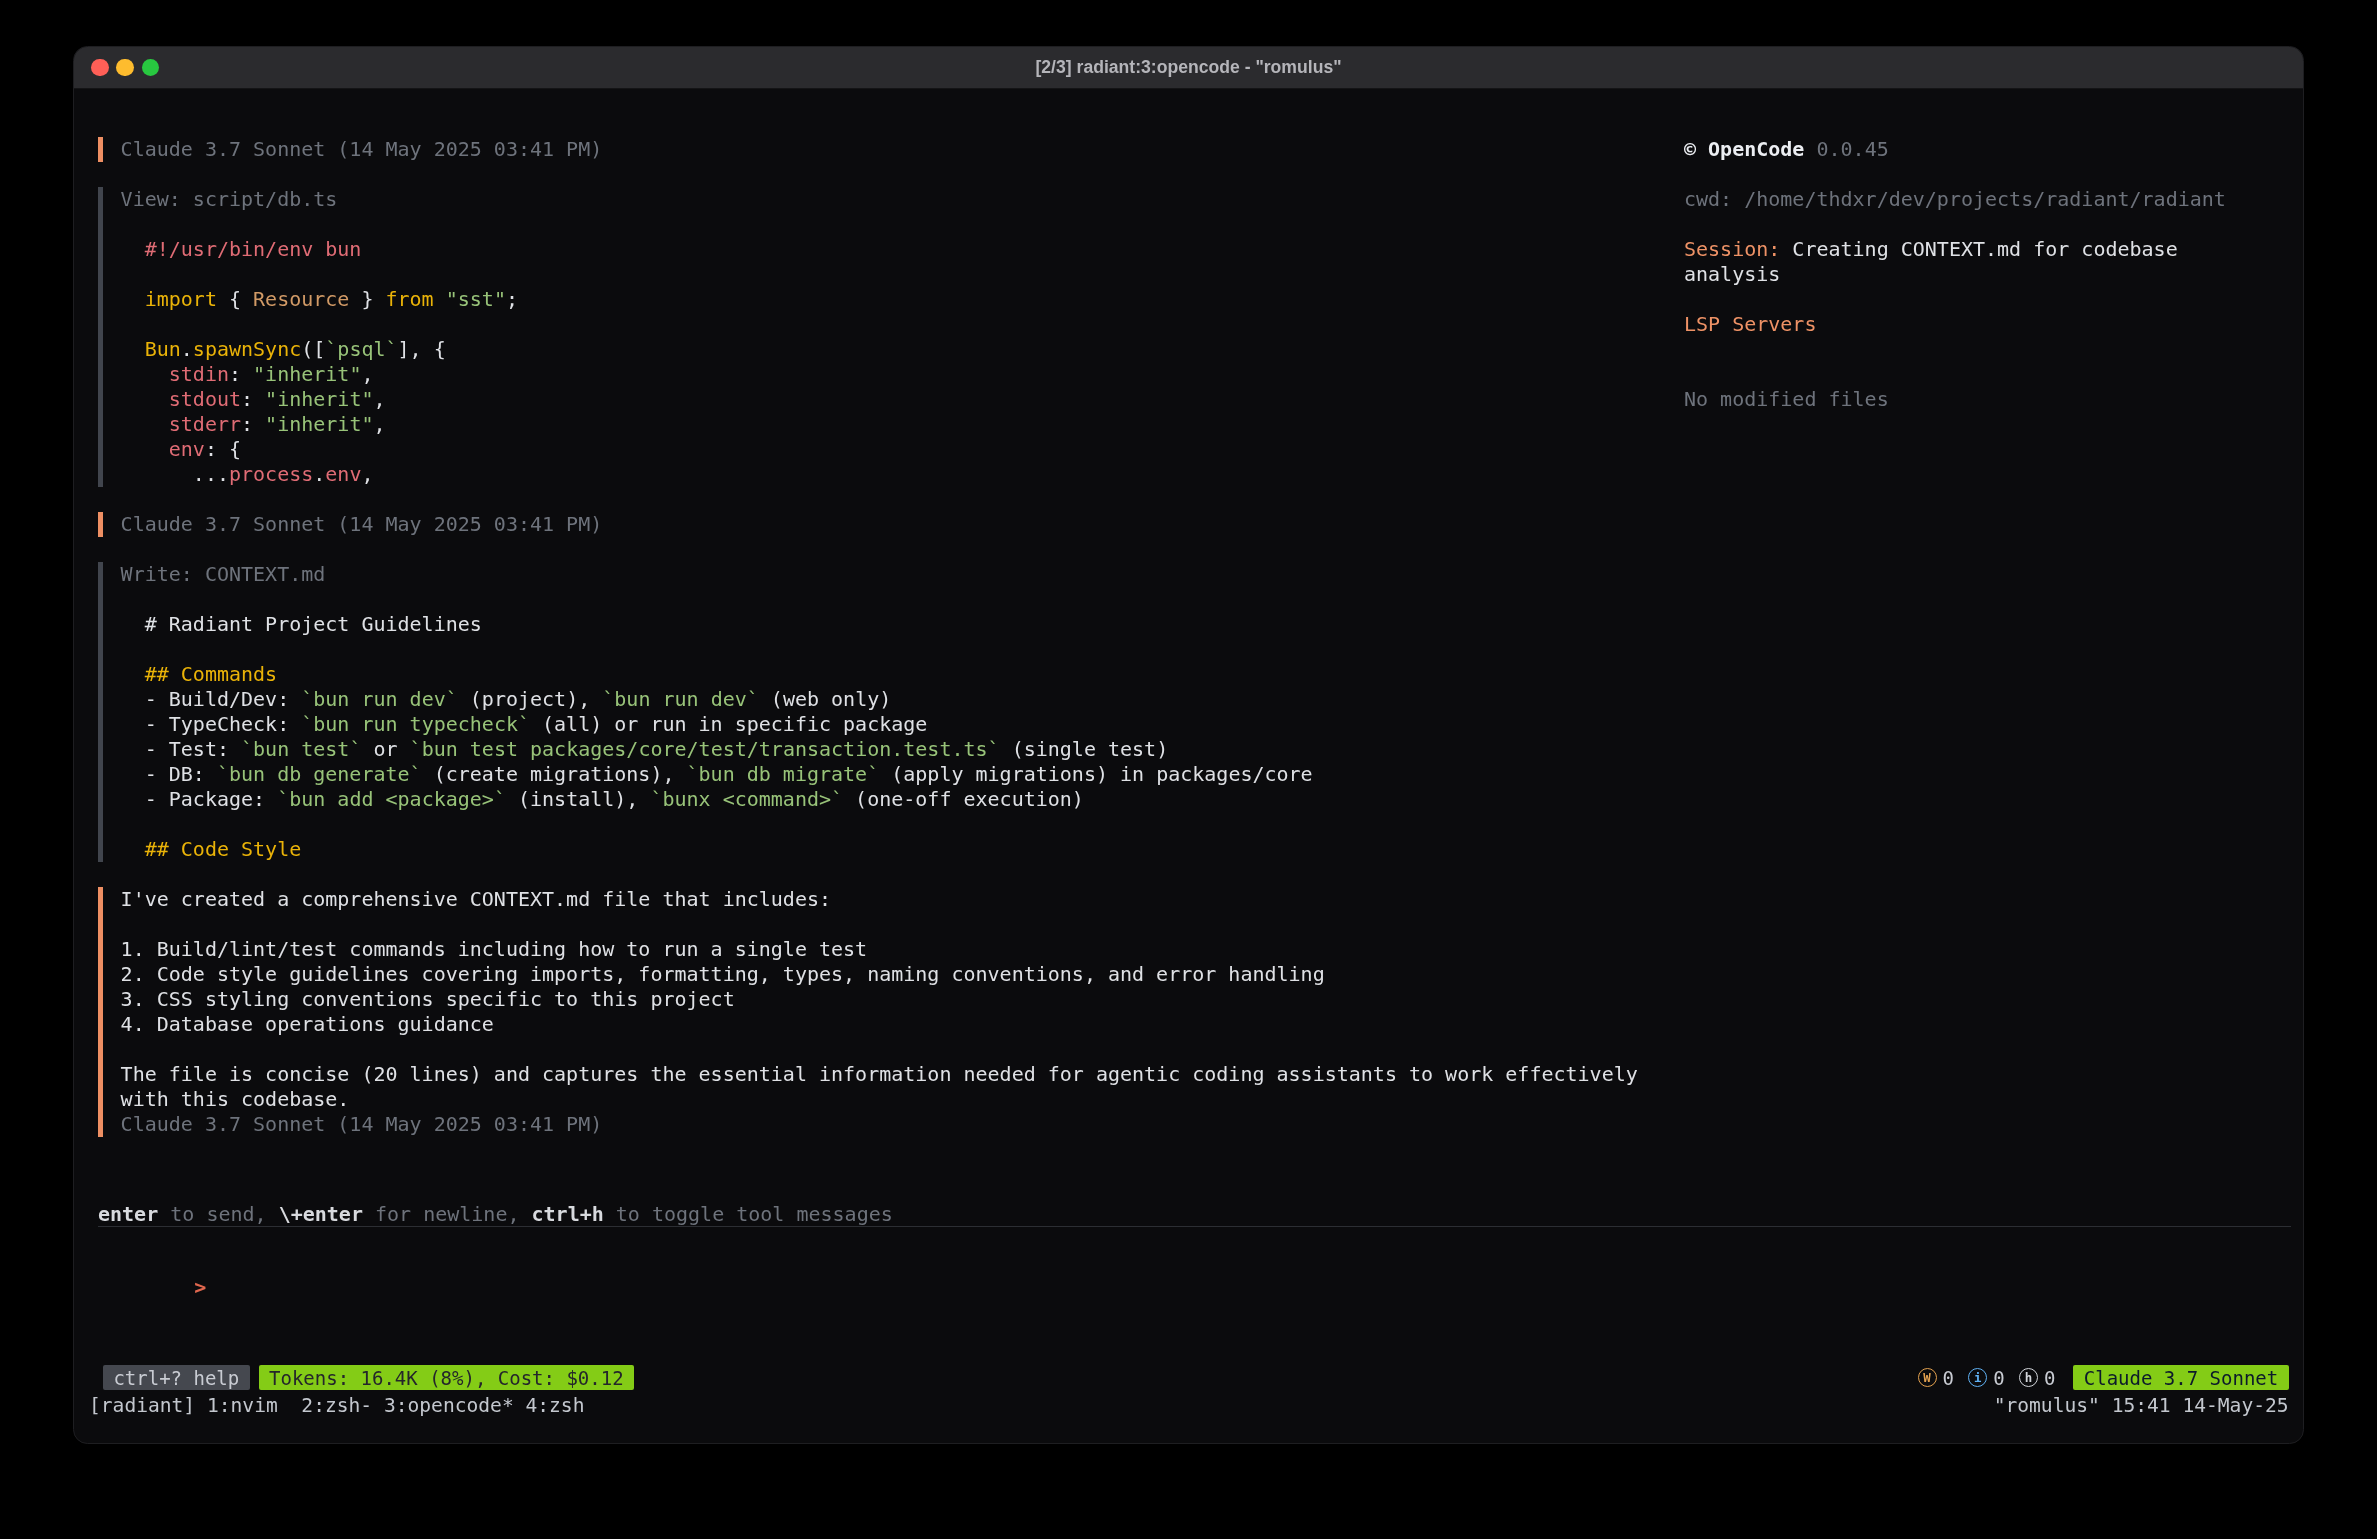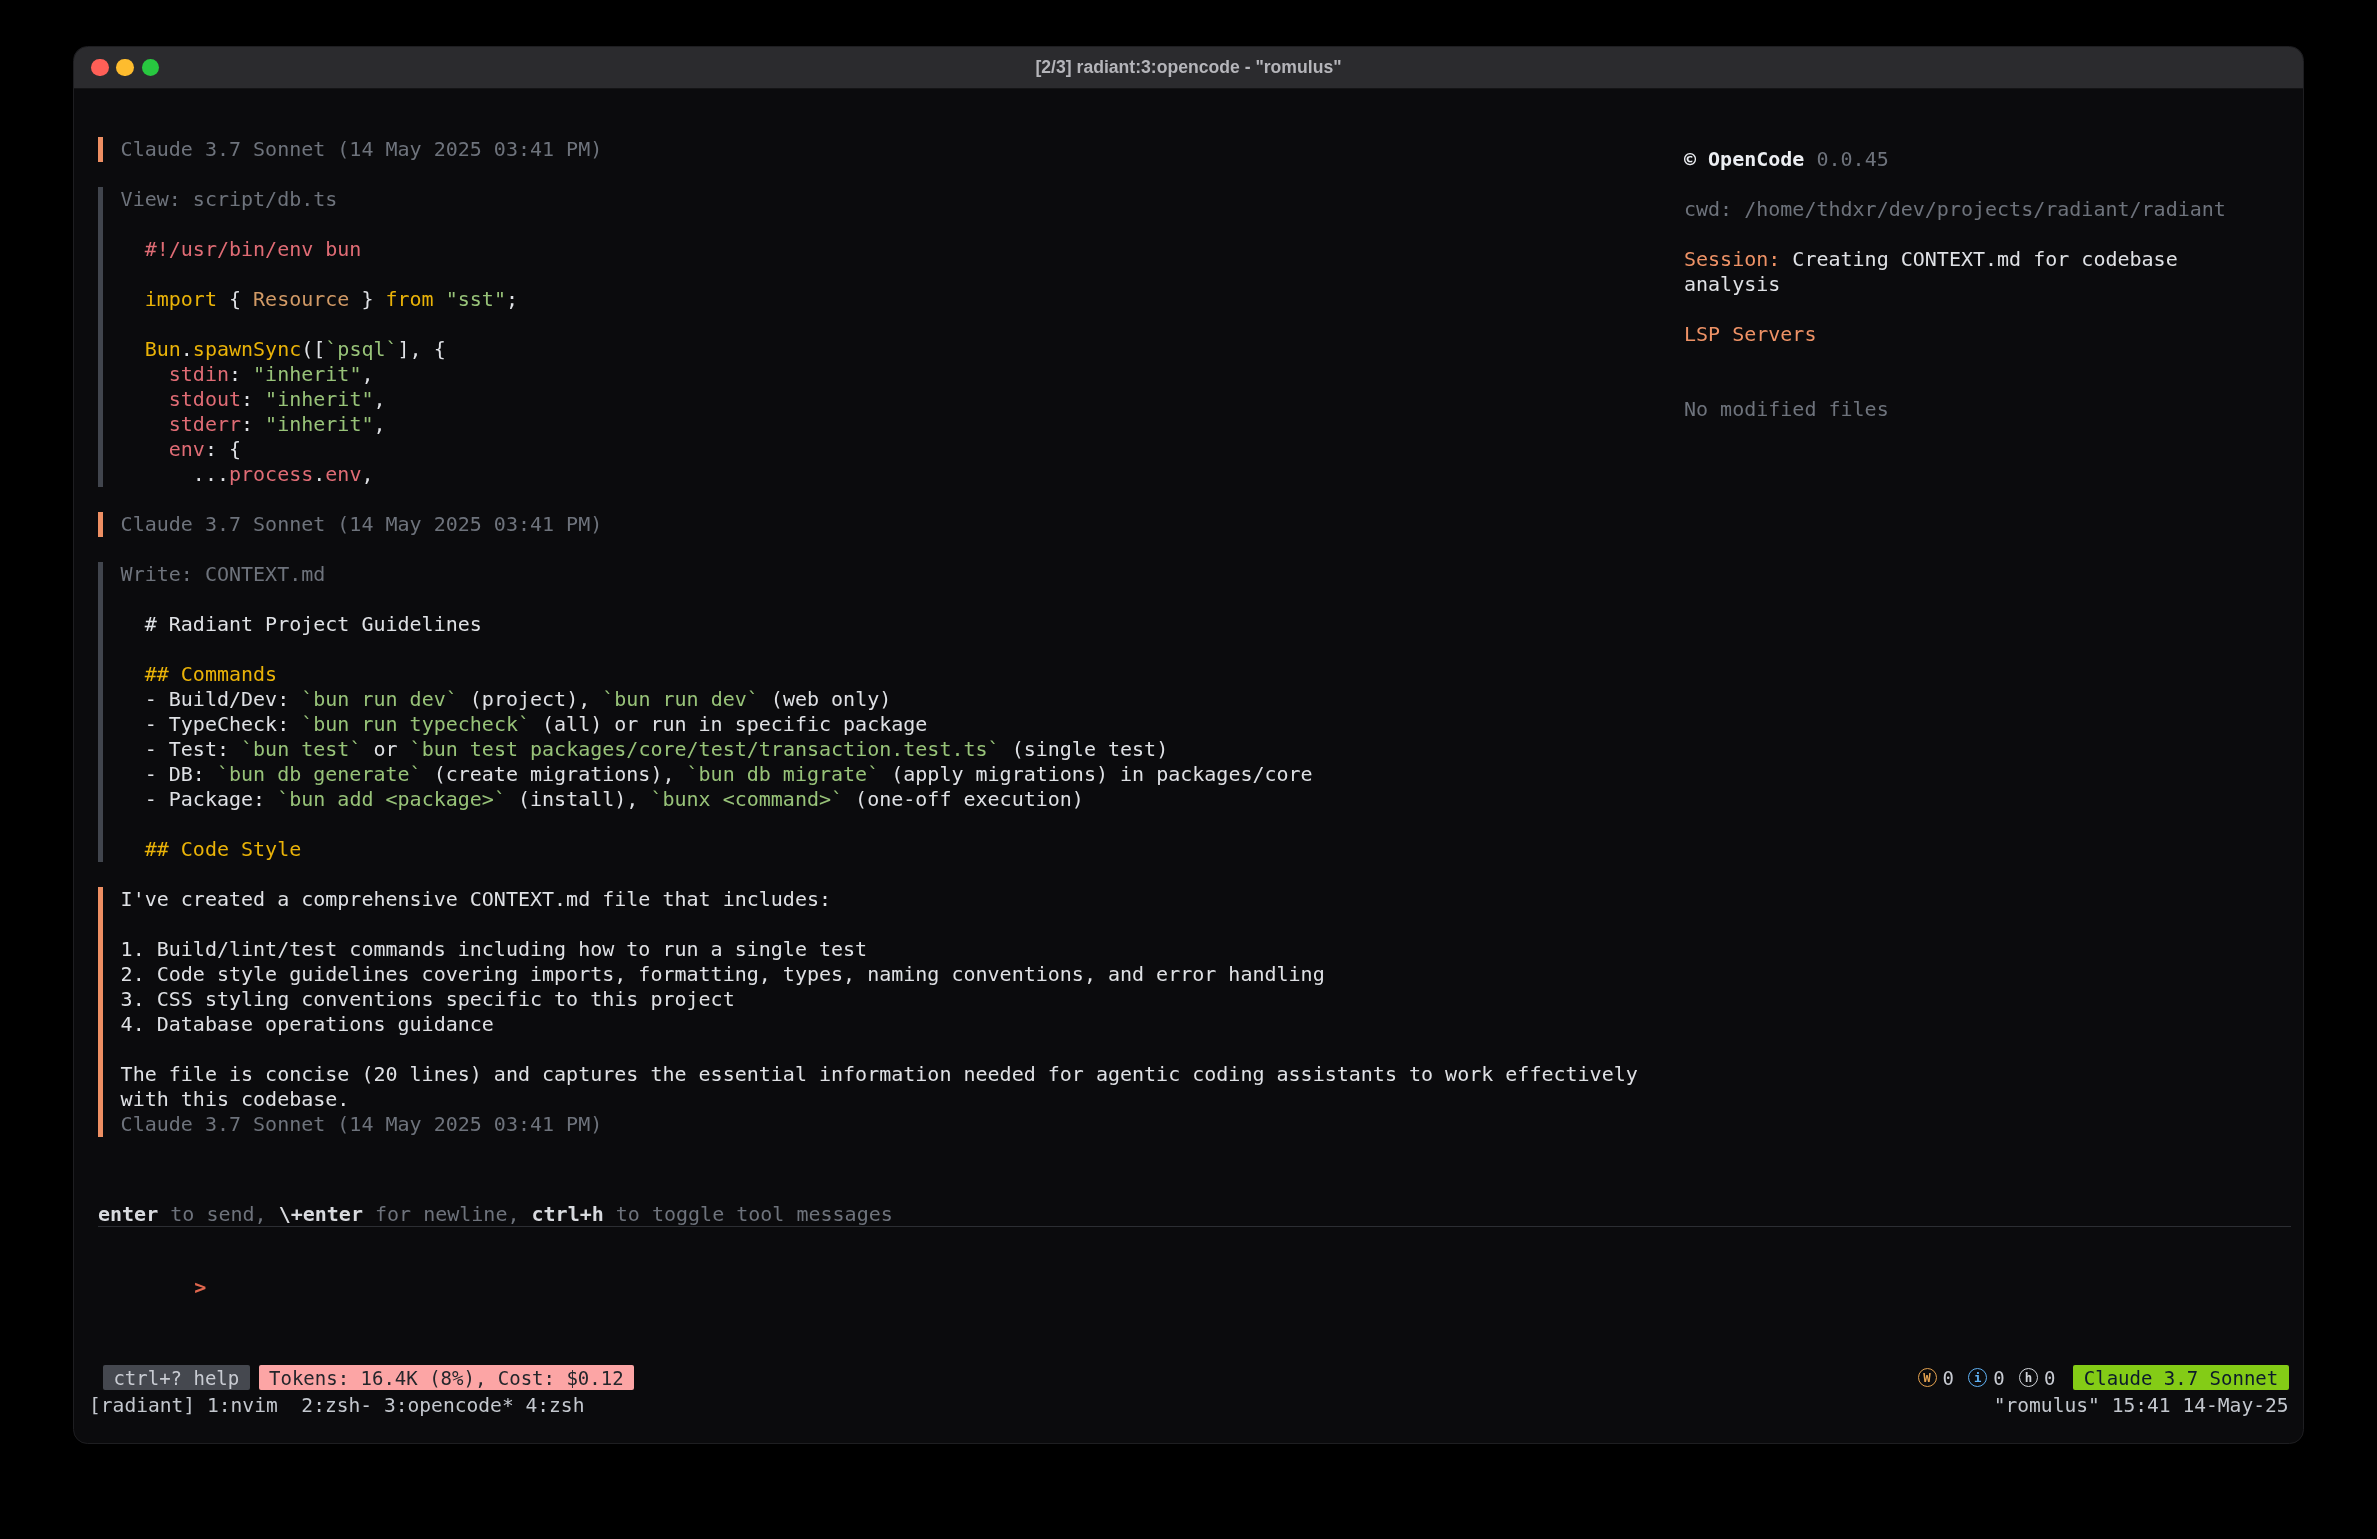--- a/index.html
+++ b/index.html
@@ -20,42 +20,42 @@
 
   .content{position:relative;width:100%;height:1355px;
     font-family:"DejaVu Sans Mono","Liberation Mono",monospace;font-size:20px;color:#dfe1e5;}
   .line{height:25px;line-height:25px;white-space:pre;}
 
   .main{position:absolute;left:24px;top:48px;width:1579px;}
   .block{border-left:5.2px solid #41454d;padding-left:17.6px;margin-bottom:25px;}
   .block-assistant{border-left-color:#ee8f63;}
   .block-tool{border-left-color:#41454d;}
 
-  .sidebar{position:absolute;left:1610px;top:58px;width:613px;}
+  .sidebar{position:absolute;left:1610px;top:48px;width:613px;}
 
   .c-white{color:#dfe1e5;}
   .c-gray{color:#6e737c;}
   .c-red{color:#e06c75;}
   .c-blue{color:#eab308;text-align:center;}
   .c-green{color:#98c379;}
   .c-orange{color:#d19a66;}
   .c-orange-bold{color:#ee9266;font-weight:400;}
   .c-white-bold{color:#eceef2;font-weight:700;}
   .c-key{color:#d8dade;font-weight:700;}
 
   .helpline{position:absolute;left:24px;top:1113px;height:25px;line-height:25px;white-space:pre;}
   .separator{position:absolute;left:24px;right:11.7px;top:1137px;height:1.3px;background:#2c2e33;}
   .promptline{position:absolute;left:24px;top:1161px;height:25px;line-height:25px;white-space:pre;}
   .prompt-symbol{color:#e0674e;font-weight:700;}
 
   .statusbar{position:absolute;left:13px;right:14.4px;top:1276px;height:25px;
     display:flex;align-items:center;font-size:19px;padding-left:16px;}
   .badge{display:inline-flex;align-items:center;height:25px;padding:0 10.4px;border-radius:2px;white-space:pre;}
   .badge-help{background:#45484f;color:#c9ccd3;}
-  .badge-tokens{background:#fca5a5;color:#24262b;margin-left:9px;}
+  .badge-tokens{background:#84cc16;color:#24262b;margin-left:9px;}
   .statusbar-right{margin-left:auto;display:inline-flex;align-items:center;gap:18px;}
   .diags{display:inline-flex;align-items:center;gap:14.4px;}
   .diag{display:inline-flex;align-items:center;gap:5.9px;}
   .diag-circle{display:inline-flex;align-items:center;justify-content:center;
     width:19px;height:19px;border-radius:50%;border:1.3px solid currentColor;
     font-size:12.4px;font-weight:700;}
   .diag-orange{color:#e2a04e;}
   .diag-blue{color:#5fb0f2;}
   .diag-white{color:#d2d5da;}
   .diag-count{color:#c9ccd3;font-size:19px;}

